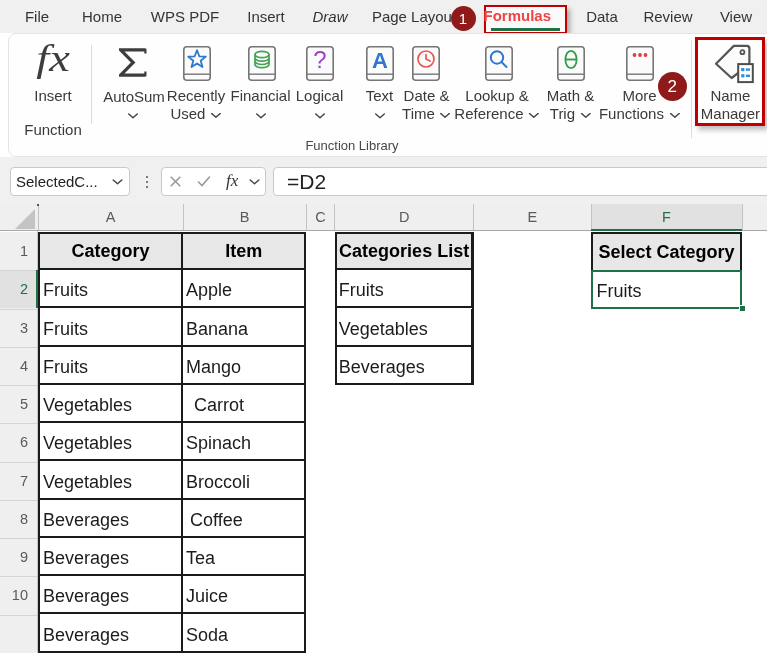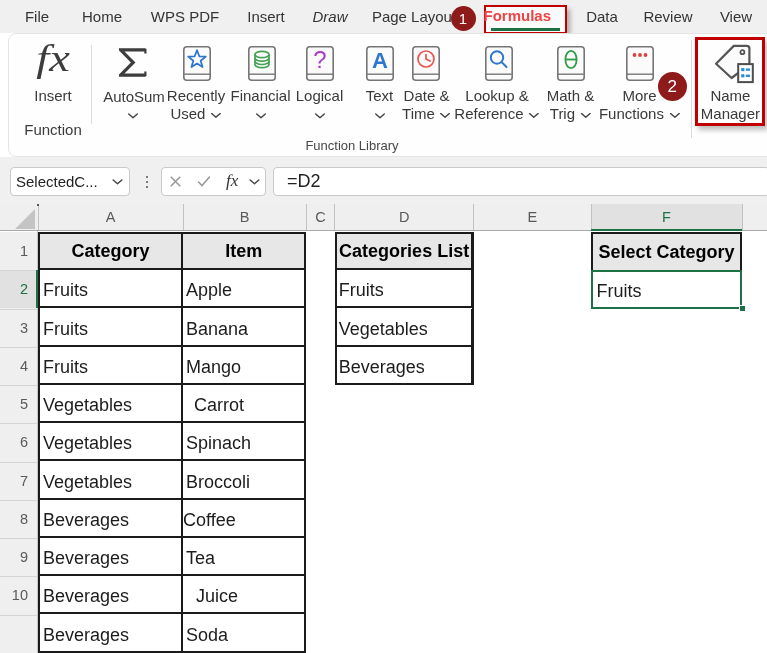--- a/index.html
+++ b/index.html
@@ -173,21 +173,21 @@
 <svg class="abs" style="left:197px;top:175px;" width="14" height="13" viewBox="0 0 14 13">
     <path d="M1.5 7 L5 10.5 L12.5 2" stroke="#9a9a9a" stroke-width="1.6" fill="none" stroke-linecap="round"></path>
   </svg>
 <div class="abs" style="left:226px;top:167px;height:29px;line-height:28px;font-family:'Liberation Serif',serif;font-style:italic;font-size:17px;color:#333;">fx</div>
 <div class="abs" style="left:249px;top:178.5px;">
     <svg width="11" height="6" viewBox="0 0 11 6">
       <path d="M1.2 1 L5.5 4.8 L9.8 1" stroke="#474747" stroke-width="1.5" fill="none" stroke-linecap="round" stroke-linejoin="round"></path>
     </svg>
   </div>
 <div class="abs" style="left:273px;top:167px;width:497px;height:29px;background:#fff;border:1px solid #c9c9c9;border-radius:4px;box-sizing:border-box;"></div>
-<div class="abs" style="left:287px;top:167px;height:29px;line-height:29px;font-size:18px;color:#222;">=D2</div>
+<div class="abs" style="left:287px;top:167px;height:29px;line-height:29px;font-size:21px;color:#222;">=D2</div>
 <div class="abs" style="left:0;top:204px;width:767px;height:449px;background:#fff;"></div>
 <div class="abs" style="left:0;top:204px;width:767px;height:27px;background:#efefef;"></div>
 <div class="abs" style="left:591px;top:204px;width:151px;height:27px;background:#e1e1e1;"></div>
 <div class="abs" style="left:15px;top:209px;width:0;height:0;border-right:20px solid #c4c4c4;border-top:20px solid transparent;"></div>
 <div class="abs ctr" style="left:38px;top:204px;width:145px;height:27px;line-height:27px;font-size:14.5px;color:#5a5a5a;">A</div>
 <div class="abs ctr" style="left:183px;top:204px;width:123.30000000000001px;height:27px;line-height:27px;font-size:14.5px;color:#5a5a5a;">B</div>
 <div class="abs ctr" style="left:306.3px;top:204px;width:28.5px;height:27px;line-height:27px;font-size:14.5px;color:#5a5a5a;">C</div>
 <div class="abs ctr" style="left:334.8px;top:204px;width:138.7px;height:27px;line-height:27px;font-size:14.5px;color:#5a5a5a;">D</div>
 <div class="abs ctr" style="left:473.5px;top:204px;width:117.5px;height:27px;line-height:27px;font-size:14.5px;color:#5a5a5a;">E</div>
 <div class="abs ctr" style="left:591px;top:204px;width:151px;height:27px;line-height:27px;font-size:14.5px;color:#1e7145;">F</div>
@@ -236,25 +236,25 @@
 <div class="abs" style="left:183.0px;top:308.5px;width:123.3px;height:38.2px;background:#fff;box-sizing:border-box;border-right:2px solid #1b1b1b;border-bottom:2px solid #1b1b1b;line-height:40.8px;font-size:18px;color:#1c1c1c;padding-left:3px;">Banana</div>
 <div class="abs" style="left:40.0px;top:346.8px;width:143.0px;height:38.2px;background:#fff;box-sizing:border-box;border-right:2px solid #1b1b1b;border-bottom:2px solid #1b1b1b;line-height:40.8px;font-size:18px;color:#1c1c1c;padding-left:3px;">Fruits</div>
 <div class="abs" style="left:183.0px;top:346.8px;width:123.3px;height:38.2px;background:#fff;box-sizing:border-box;border-right:2px solid #1b1b1b;border-bottom:2px solid #1b1b1b;line-height:40.8px;font-size:18px;color:#1c1c1c;padding-left:3px;">Mango</div>
 <div class="abs" style="left:40.0px;top:385.0px;width:143.0px;height:38.2px;background:#fff;box-sizing:border-box;border-right:2px solid #1b1b1b;border-bottom:2px solid #1b1b1b;line-height:40.8px;font-size:18px;color:#1c1c1c;padding-left:3px;">Vegetables</div>
 <div class="abs" style="left:183.0px;top:385.0px;width:123.3px;height:38.2px;background:#fff;box-sizing:border-box;border-right:2px solid #1b1b1b;border-bottom:2px solid #1b1b1b;line-height:40.8px;font-size:18px;color:#1c1c1c;padding-left:11px;">Carrot</div>
 <div class="abs" style="left:40.0px;top:423.2px;width:143.0px;height:38.2px;background:#fff;box-sizing:border-box;border-right:2px solid #1b1b1b;border-bottom:2px solid #1b1b1b;line-height:40.8px;font-size:18px;color:#1c1c1c;padding-left:3px;">Vegetables</div>
 <div class="abs" style="left:183.0px;top:423.2px;width:123.3px;height:38.2px;background:#fff;box-sizing:border-box;border-right:2px solid #1b1b1b;border-bottom:2px solid #1b1b1b;line-height:40.8px;font-size:18px;color:#1c1c1c;padding-left:3px;">Spinach</div>
 <div class="abs" style="left:40.0px;top:461.5px;width:143.0px;height:38.2px;background:#fff;box-sizing:border-box;border-right:2px solid #1b1b1b;border-bottom:2px solid #1b1b1b;line-height:40.8px;font-size:18px;color:#1c1c1c;padding-left:3px;">Vegetables</div>
 <div class="abs" style="left:183.0px;top:461.5px;width:123.3px;height:38.2px;background:#fff;box-sizing:border-box;border-right:2px solid #1b1b1b;border-bottom:2px solid #1b1b1b;line-height:40.8px;font-size:18px;color:#1c1c1c;padding-left:3px;">Broccoli</div>
 <div class="abs" style="left:40.0px;top:499.8px;width:143.0px;height:38.2px;background:#fff;box-sizing:border-box;border-right:2px solid #1b1b1b;border-bottom:2px solid #1b1b1b;line-height:40.8px;font-size:18px;color:#1c1c1c;padding-left:3px;">Beverages</div>
-<div class="abs" style="left:183.0px;top:499.8px;width:123.3px;height:38.2px;background:#fff;box-sizing:border-box;border-right:2px solid #1b1b1b;border-bottom:2px solid #1b1b1b;line-height:40.8px;font-size:18px;color:#1c1c1c;padding-left:0;">Coffee</div>
+<div class="abs" style="left:183.0px;top:499.8px;width:123.3px;height:38.2px;background:#fff;box-sizing:border-box;border-right:2px solid #1b1b1b;border-bottom:2px solid #1b1b1b;line-height:40.8px;font-size:18px;color:#1c1c1c;padding-left:7px;">Coffee</div>
 <div class="abs" style="left:40.0px;top:538.0px;width:143.0px;height:38.2px;background:#fff;box-sizing:border-box;border-right:2px solid #1b1b1b;border-bottom:2px solid #1b1b1b;line-height:40.8px;font-size:18px;color:#1c1c1c;padding-left:3px;">Beverages</div>
 <div class="abs" style="left:183.0px;top:538.0px;width:123.3px;height:38.2px;background:#fff;box-sizing:border-box;border-right:2px solid #1b1b1b;border-bottom:2px solid #1b1b1b;line-height:40.8px;font-size:18px;color:#1c1c1c;padding-left:3px;">Tea</div>
 <div class="abs" style="left:40.0px;top:576.2px;width:143.0px;height:38.2px;background:#fff;box-sizing:border-box;border-right:2px solid #1b1b1b;border-bottom:2px solid #1b1b1b;line-height:40.8px;font-size:18px;color:#1c1c1c;padding-left:3px;">Beverages</div>
-<div class="abs" style="left:183.0px;top:576.2px;width:123.3px;height:38.2px;background:#fff;box-sizing:border-box;border-right:2px solid #1b1b1b;border-bottom:2px solid #1b1b1b;line-height:40.8px;font-size:18px;color:#1c1c1c;padding-left:13px;">Juice</div>
+<div class="abs" style="left:183.0px;top:576.2px;width:123.3px;height:38.2px;background:#fff;box-sizing:border-box;border-right:2px solid #1b1b1b;border-bottom:2px solid #1b1b1b;line-height:40.8px;font-size:18px;color:#1c1c1c;padding-left:3px;">Juice</div>
 <div class="abs" style="left:40.0px;top:614.5px;width:143.0px;height:38.2px;background:#fff;box-sizing:border-box;border-right:2px solid #1b1b1b;border-bottom:2px solid #1b1b1b;line-height:40.8px;font-size:18px;color:#1c1c1c;padding-left:3px;">Beverages</div>
 <div class="abs" style="left:183.0px;top:614.5px;width:123.3px;height:38.2px;background:#fff;box-sizing:border-box;border-right:2px solid #1b1b1b;border-bottom:2px solid #1b1b1b;line-height:40.8px;font-size:18px;color:#1c1c1c;padding-left:3px;">Soda</div>
 <div class="abs" style="left:334.8px;top:232px;width:138.7px;height:153.0px;border-left:2px solid #1b1b1b;border-top:2px solid #1b1b1b;box-sizing:border-box;"></div>
 <div class="abs" style="left:336.8px;top:234.0px;width:136.7px;height:36.2px;background:#e7e7e7;box-sizing:border-box;border-right:2px solid #1b1b1b;border-bottom:2px solid #1b1b1b;line-height:34.2px;font-size:18px;color:#1c1c1c;font-weight:bold;color:#000;text-align:center;">Categories List</div>
 <div class="abs" style="left:336.8px;top:270.2px;width:136.7px;height:38.2px;background:#fff;box-sizing:border-box;border-right:2px solid #1b1b1b;border-bottom:2px solid #1b1b1b;line-height:40.8px;font-size:18px;color:#1c1c1c;padding-left:2px;">Fruits</div>
 <div class="abs" style="left:336.8px;top:308.5px;width:136.7px;height:38.2px;background:#fff;box-sizing:border-box;border-right:2px solid #1b1b1b;border-bottom:2px solid #1b1b1b;line-height:40.8px;font-size:18px;color:#1c1c1c;padding-left:2px;">Vegetables</div>
 <div class="abs" style="left:336.8px;top:346.8px;width:136.7px;height:38.2px;background:#fff;box-sizing:border-box;border-right:2px solid #1b1b1b;border-bottom:2px solid #1b1b1b;line-height:40.8px;font-size:18px;color:#1c1c1c;padding-left:2px;">Beverages</div>
 <div class="abs" style="left:304.3px;top:232px;width:2px;height:420.8px;background:#1b1b1b;"></div>
 <div class="abs" style="left:471.5px;top:232px;width:2px;height:153.0px;background:#1b1b1b;"></div>
 <div class="abs" style="left:181px;top:232px;width:2px;height:420.8px;background:#1b1b1b;"></div>

